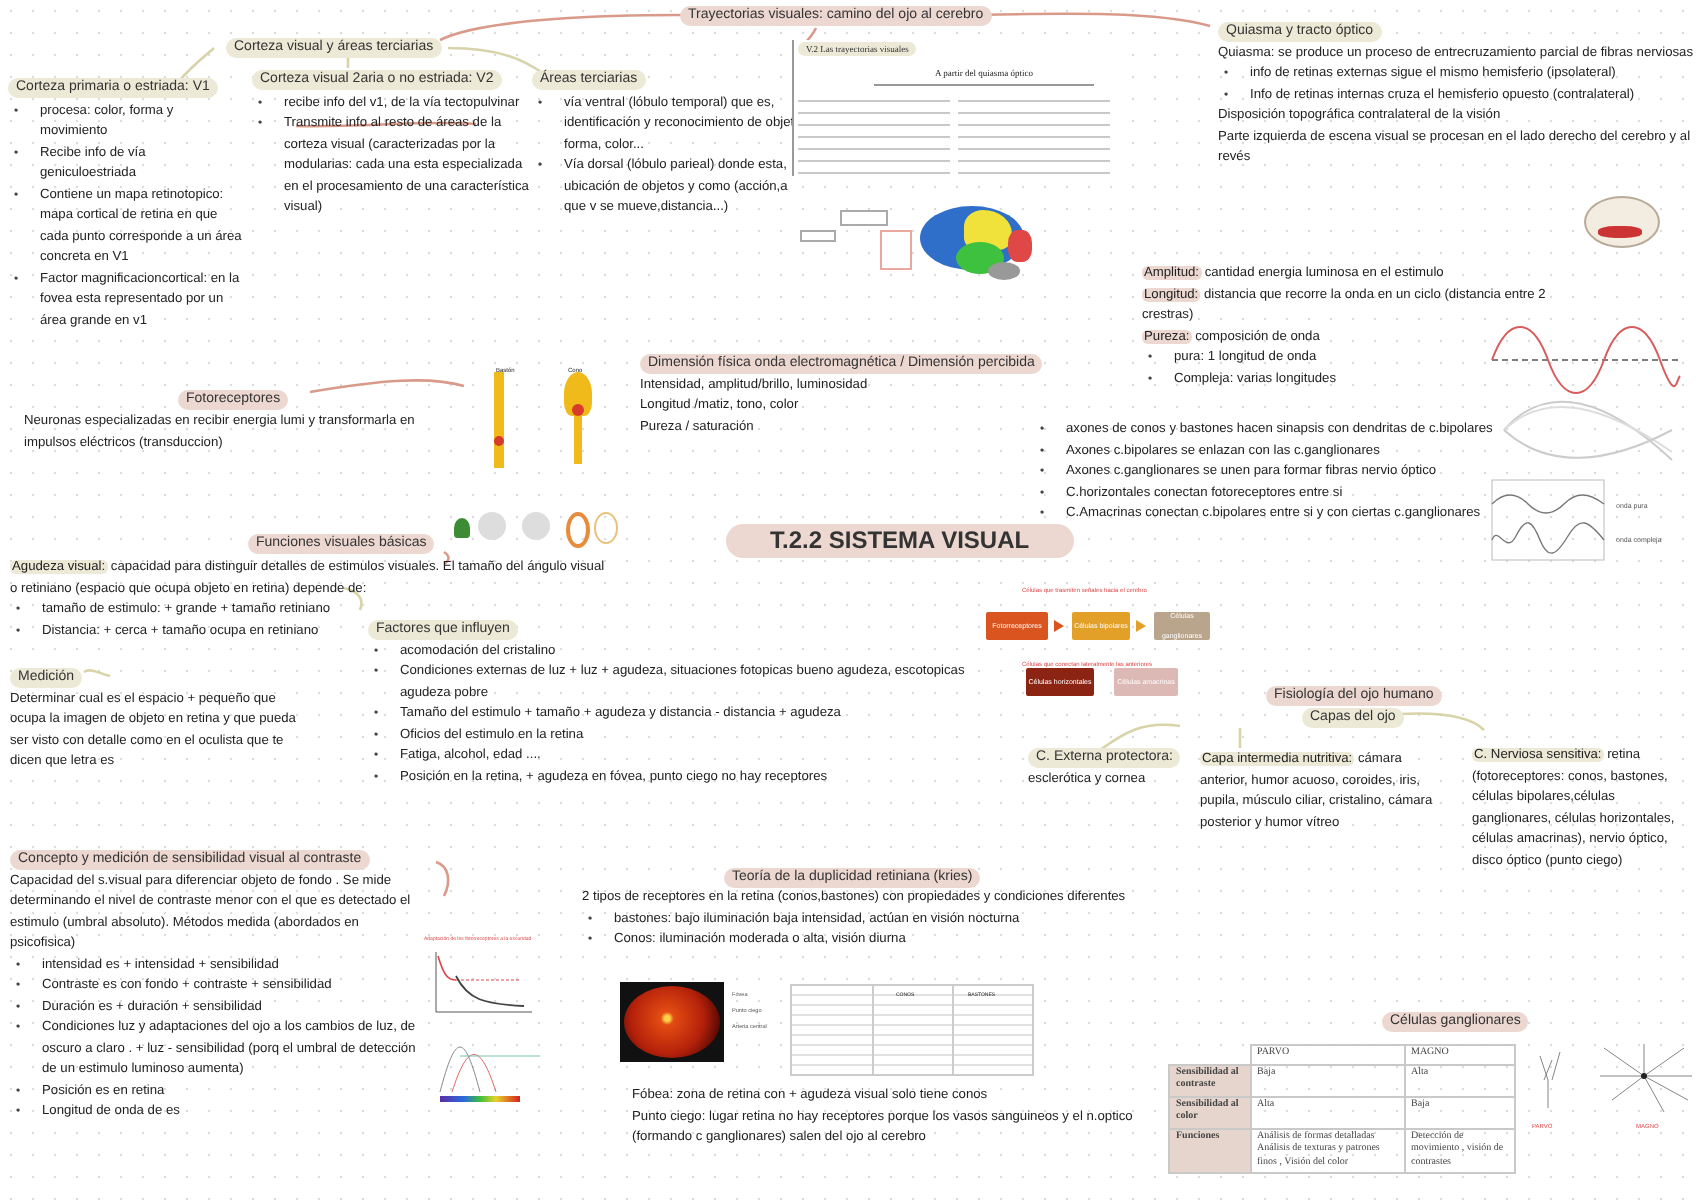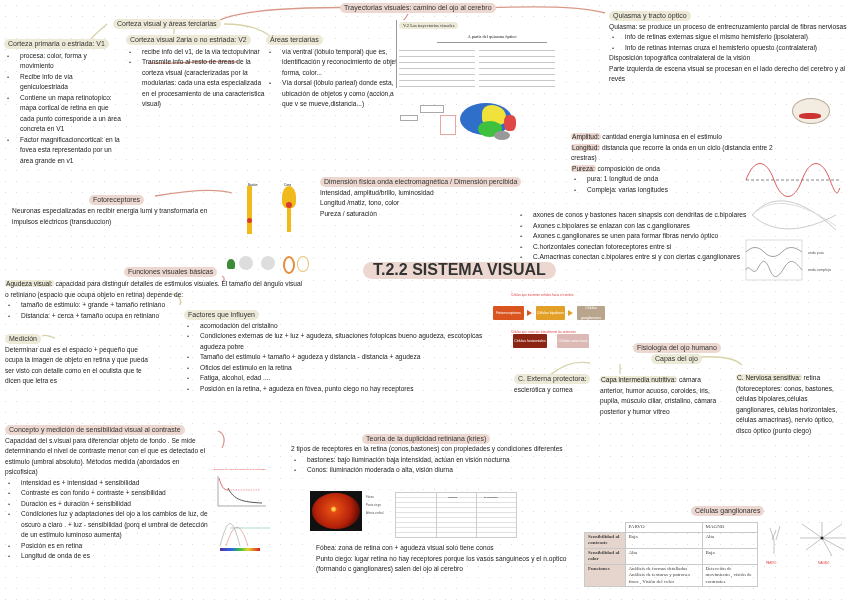--- a/index.html
+++ b/index.html
@@ -3,21 +3,21 @@
 <meta charset="utf-8">
 <style>
   html,body{margin:0;padding:0;}
   body{width:848px;height:600px;position:relative;overflow:hidden;background:#fff;
     background-image:radial-gradient(#dcdcdc 0.7px, transparent 0.8px);background-size:11px 11px;
     font-family:"Liberation Sans",sans-serif;color:#222;font-size:7px;line-height:10.5px;}
   .abs{position:absolute;}
   .tag{display:inline-block;padding:0 4px;border-radius:5px;background:#ece9d6;font-size:7px;line-height:10px;color:#333;white-space:nowrap;}
   .tag.pink{background:#ecd8d1;}
   .tag.olive{background:#ece9d6;}
-  .title-node{background:#ecd8d1;border-radius:9px;font-size:16px;font-weight:bold;padding:3px 10px;color:#333;white-space:nowrap;}
+  .title-node{background:#ecd8d1;border-radius:9px;font-size:12px;font-weight:bold;padding:3px 22px;color:#333;white-space:nowrap;}
   .txt{font-size:6.6px;line-height:10.5px;color:#222;}
   ul{margin:0;padding:0;list-style:none;}
   ul li{position:relative;padding-left:16px;font-size:6.6px;line-height:10.5px;}
   ul li:before{content:"•";position:absolute;left:3px;top:0;font-size:6px;color:#444;}
   .hl{border-radius:3px;padding:0 1px;}
   .hl.pink{background:#ecd8d1;}
   .hl.olive{background:#ece9d6;}
   svg.lines{position:absolute;left:0;top:0;}
   table.gt{border-collapse:collapse;font-family:"Liberation Serif",serif;font-size:5px;}
   table.gt td{border:1px solid #c9c9c9;padding:1px 3px;vertical-align:top;line-height:6.5px;color:#444;}

